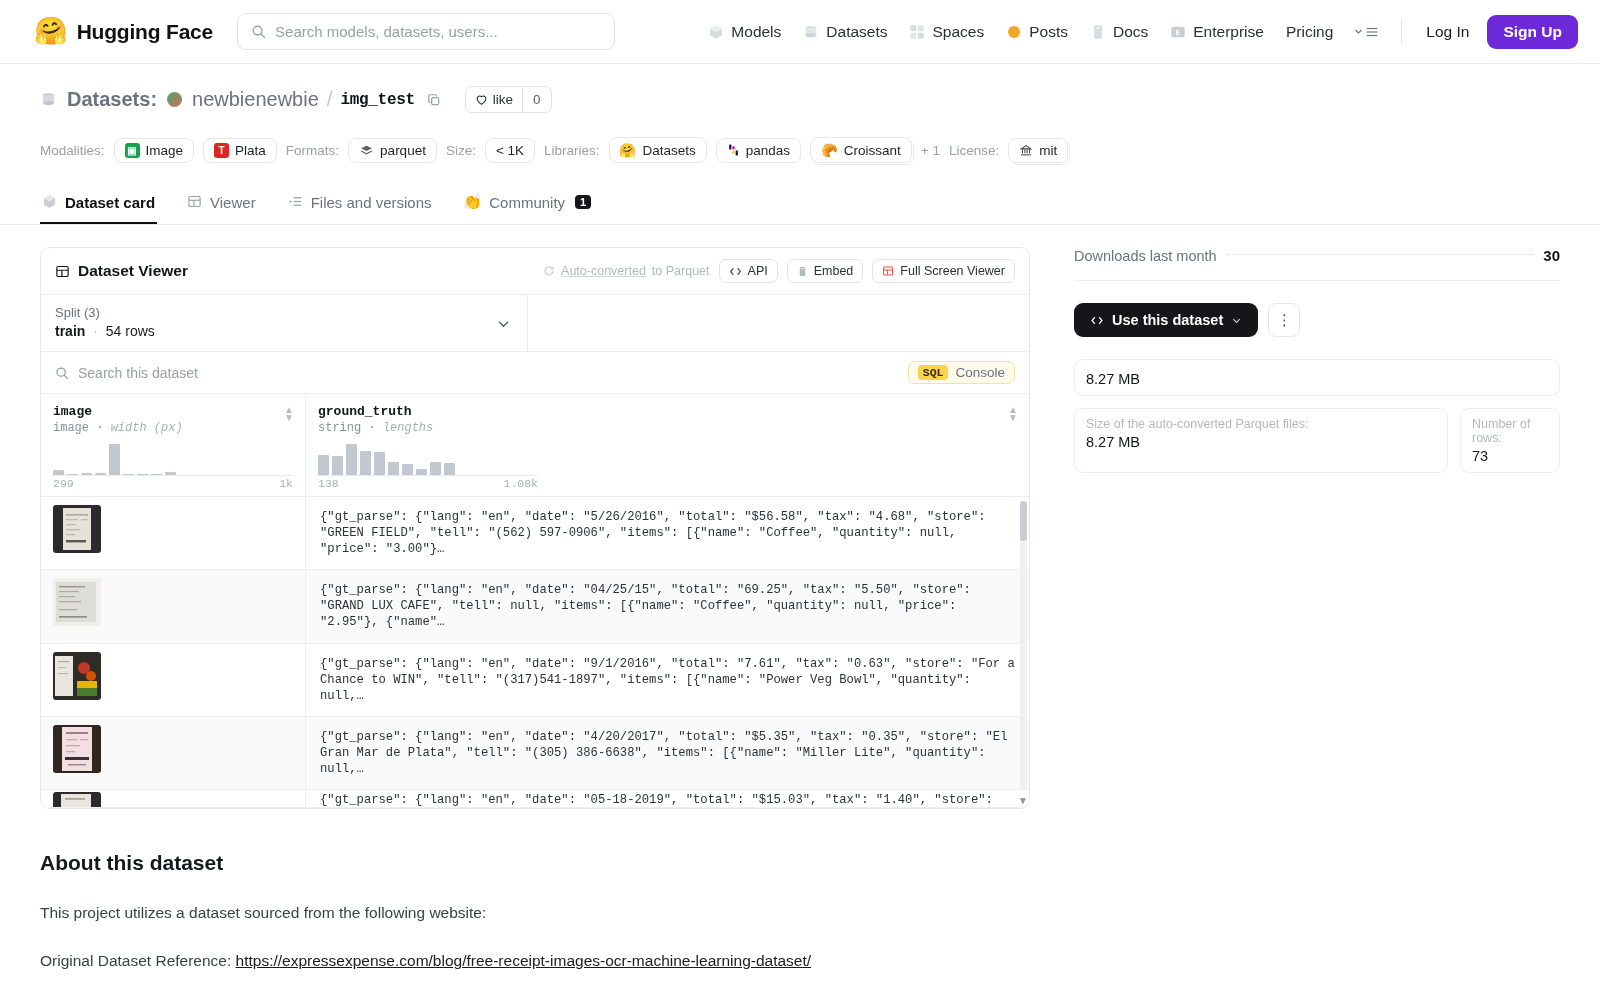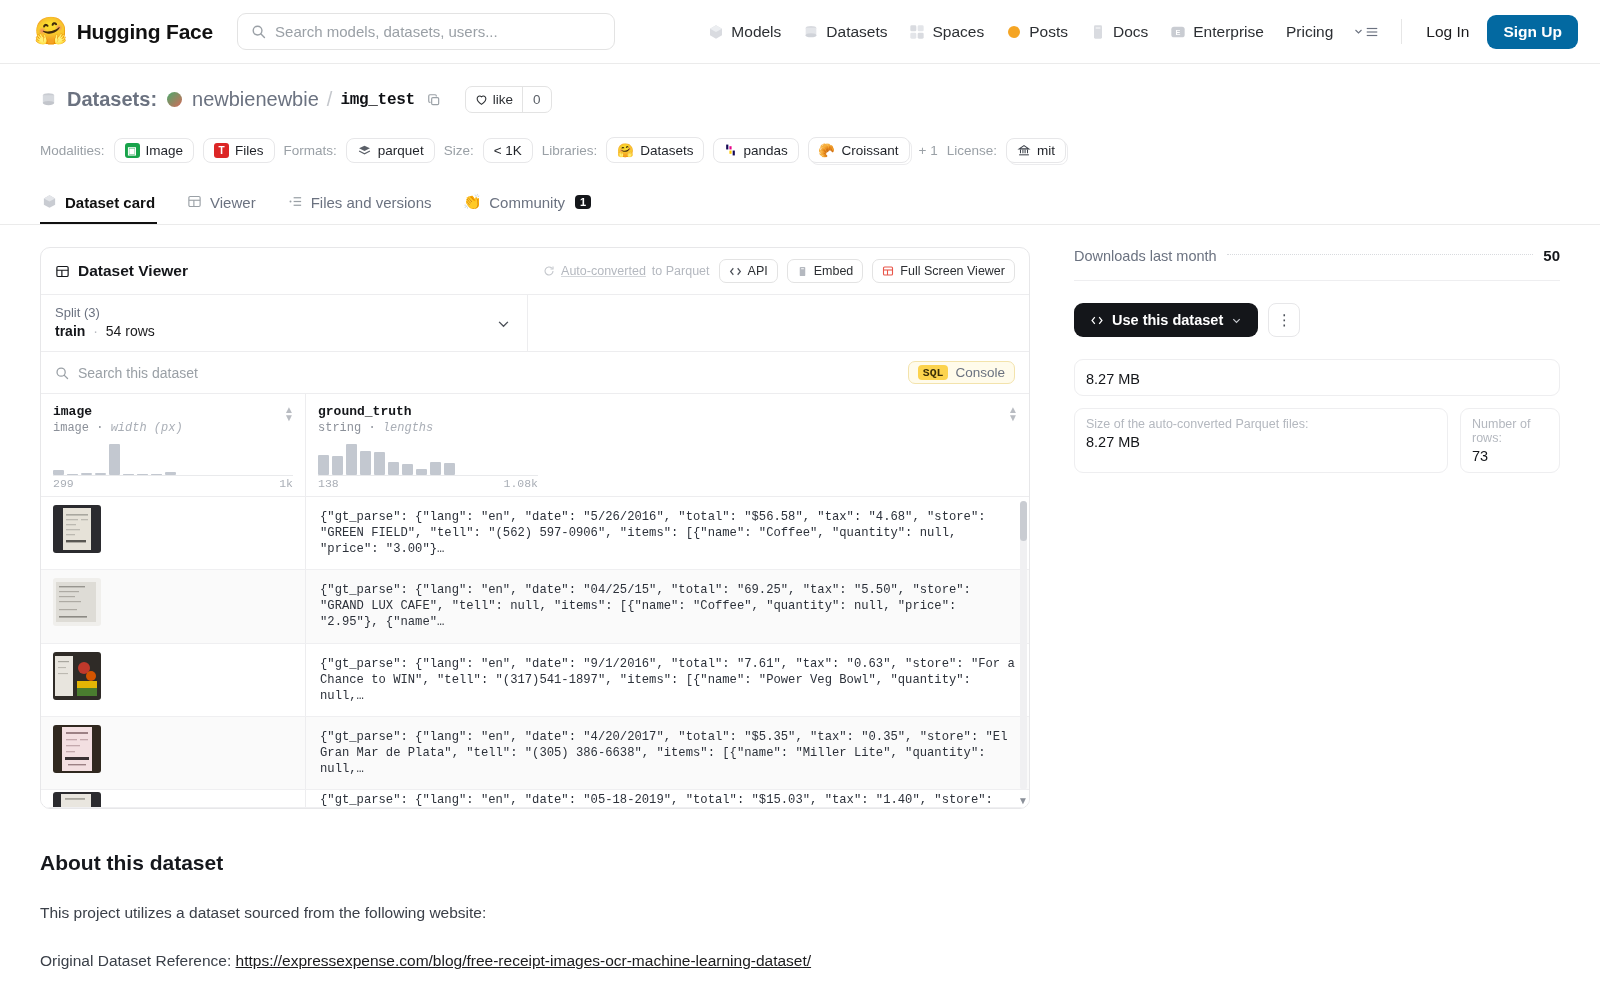--- a/index.html
+++ b/index.html
@@ -32,21 +32,21 @@
   .nav-item {
     display:flex; align-items:center; gap:7px;
     padding:7px 11px; border-radius:7px;
     color:#2c2f33; font-size:15.5px; white-space:nowrap;
   }
   .nav-ico { width:16px; height:16px; display:inline-block; flex:0 0 auto; }
   .nav-div { width:1px; height:25px; background:#e6e6e6; margin:0 12px; }
   .menu-ico { display:flex; align-items:center; gap:2px; padding:8px 10px; color:#6b7280;}
   .btn-login { padding:7px 12px; font-size:15.5px; color:#1b1b1d; border-radius:7px; }
   .btn-signup {
-    background:#0369a1; color:#fff; font-size:15.5px; font-weight:600;
+    background:#6d28d9; color:#fff; font-size:15.5px; font-weight:600;
     padding:8px 16px; border-radius:9px; margin-left:6px;
   }
 
   
   .ds-header { padding:22px 40px 0 40px; }
   .ds-title-row { display:flex; align-items:center; gap:10px; }
   .ds-db-ico { color:#b9bcc2; font-size:19px; display:flex; align-items:center;}
   .ds-kind { color:#6b7280; font-size:20px; font-weight:600; }
   .ds-avatar {
     width:15px; height:15px; border-radius:50%;
@@ -307,21 +307,21 @@
   </div>
 
   <div class="meta-row">
     <span class="meta-lab">Modalities:</span>
     <span class="pill">
       <span class="sq green">▣</span>
       <span>Image</span>
     </span>
     <span class="pill">
       <span class="sq red">T</span>
-      <span>Files</span>
+      <span>Plata</span>
     </span>
 
     <span class="meta-lab">Formats:</span>
     <span class="pill">
       <span>
         <svg width="15" height="13" viewBox="0 0 24 24">
             <path d="M12 3 2 8l10 5 10-5z" fill="#5b6068"></path>
             <path d="M2 13l10 5 10-5" fill="none" stroke="#5b6068" stroke-width="2.2"></path>
           </svg>
       </span>
@@ -657,21 +657,21 @@
         <span>Original Dataset Reference: </span><a href="#">https://expressexpense.com/blog/free-receipt-images-ocr-machine-learning-dataset/</a>
       </p>
       <p>License The dataset is licensed under the MIT License. Please refer to the original website for specific details.</p>
     </div>
   </div>
 
   <div class="col-side">
     <div class="dl-row">
       <span class="dl-lab">Downloads last month</span>
       <span class="dl-dots"></span>
-      <span class="dl-num">50</span>
+      <span class="dl-num">30</span>
     </div>
 
     <div class="side-actions">
       <span class="use-btn">
         <span>
           <svg width="14" height="11" viewBox="0 0 24 20" fill="none" stroke="#ffffff" stroke-width="2.2">
               <polyline points="8,4 3,10 8,16"></polyline>
               <polyline points="16,4 21,10 16,16"></polyline>
             </svg>
         </span>

